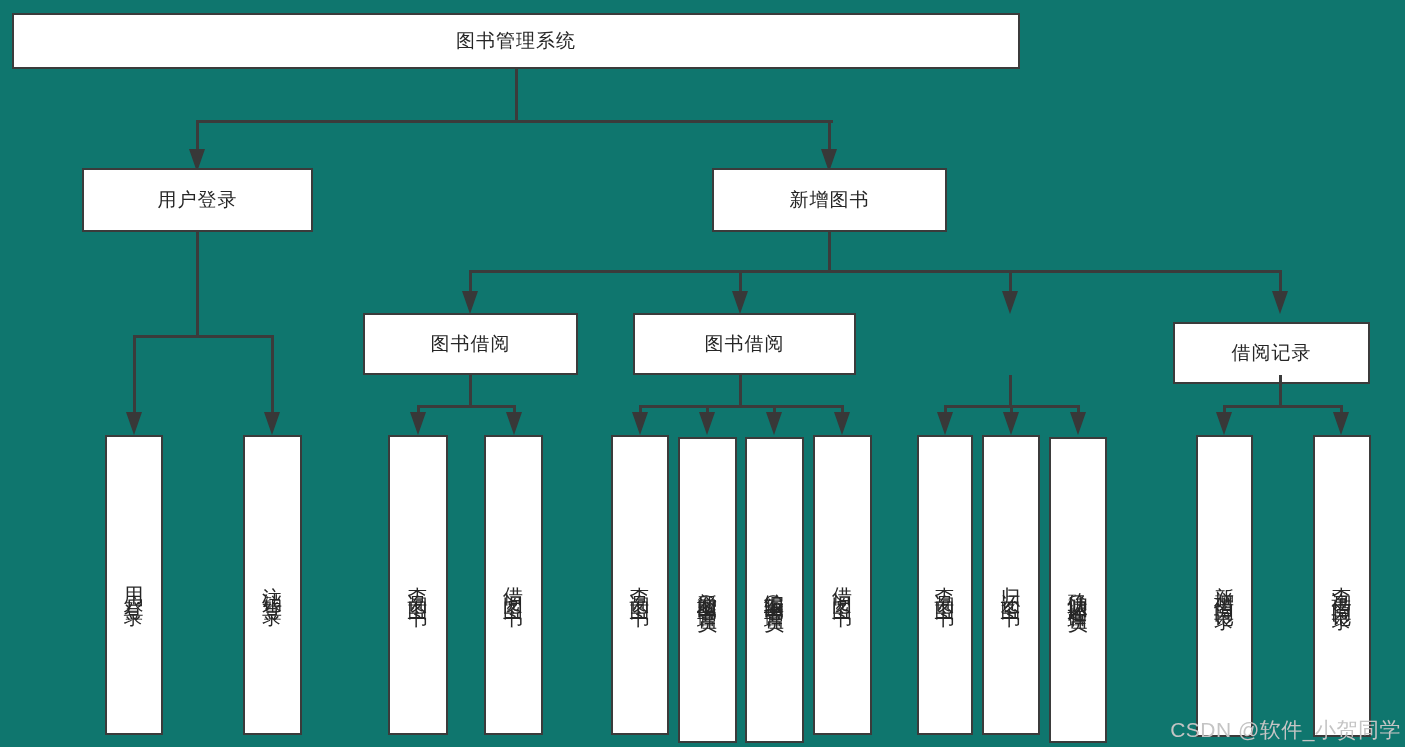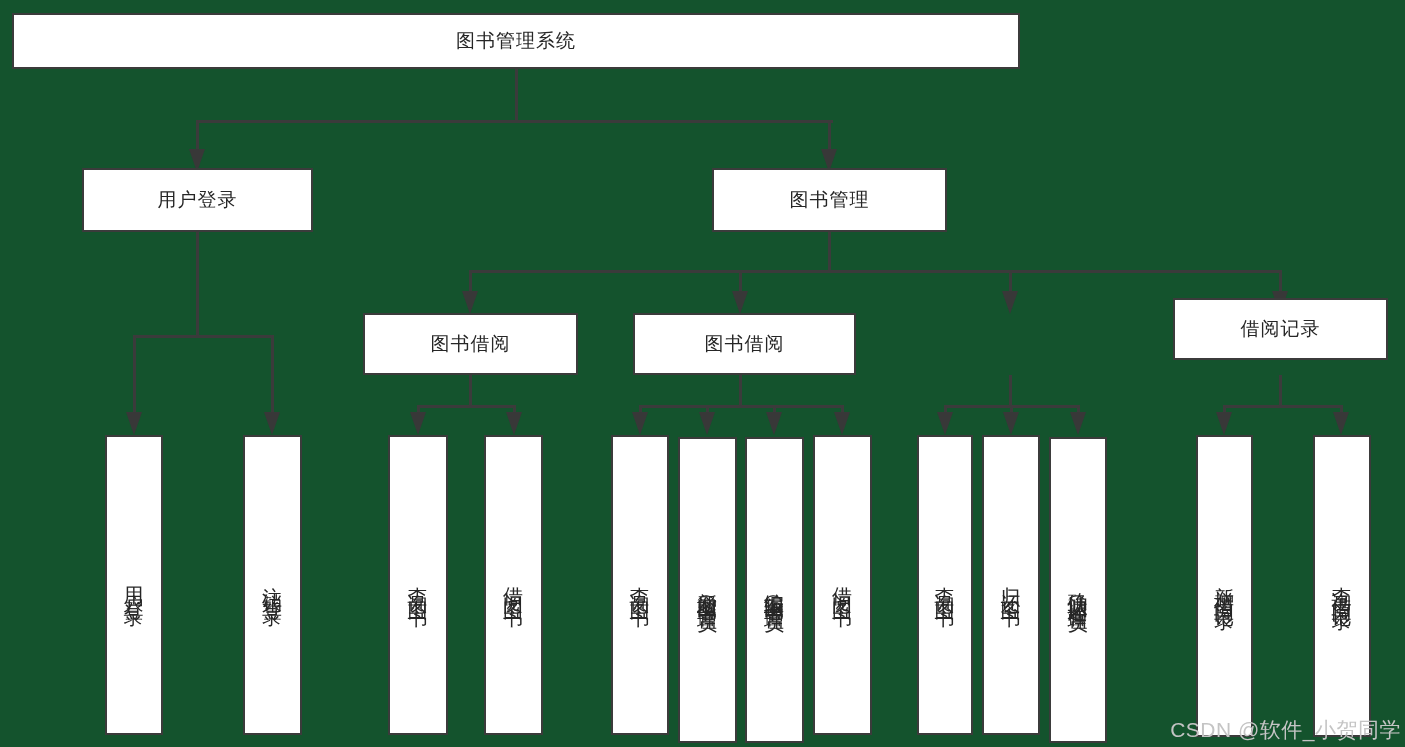--- a/index.html
+++ b/index.html
@@ -1,19 +1,19 @@
 <!DOCTYPE html>
 <html><head>
 <meta charset="utf-8">
 <style>
   html,body{margin:0;padding:0;background:#ffffff;}
   #canvas{
     position:relative;
     width:1405px;height:747px;
-    background:#14532d;
+    background:#0f766e;
     font-family:"Liberation Sans","DejaVu Sans",sans-serif;
     overflow:hidden;
   }
   
   .node{
     position:absolute;
     border:2.5px solid #3b3b3b;
     background:#ffffff;
     display:flex;align-items:center;justify-content:center;
     color:#262626;
@@ -55,21 +55,21 @@
   <div class="node h" style="left:12px;top:13px;width:1008px;height:56px;">图书管理系统</div>
 
   <div class="vline" style="left:515px;top:69px;height:53px;"></div>
   <div class="hline" style="left:196px;top:120px;width:637px;"></div>
   <div class="vline" style="left:196px;top:120px;height:32px;"></div>
   <div class="arrow" style="left:189px;top:149px;"></div>
   <div class="vline" style="left:828px;top:120px;height:32px;"></div>
   <div class="arrow" style="left:821px;top:149px;"></div>
 
   <div class="node h" style="left:82px;top:168px;width:231px;height:64px;">用户登录</div>
-  <div class="node h" style="left:712px;top:168px;width:235px;height:64px;">图书管理</div>
+  <div class="node h" style="left:712px;top:168px;width:235px;height:64px;">新增图书</div>
 
   <div class="vline" style="left:196px;top:232px;height:106px;"></div>
   <div class="hline" style="left:133px;top:335px;width:141px;"></div>
   <div class="vline" style="left:133px;top:335px;height:80px;"></div>
   <div class="arrow" style="left:126px;top:412px;"></div>
   <div class="vline" style="left:271px;top:335px;height:80px;"></div>
   <div class="arrow" style="left:264px;top:412px;"></div>
 
   <div class="vline" style="left:828px;top:232px;height:41px;"></div>
   <div class="hline" style="left:469px;top:270px;width:812px;"></div>
@@ -77,21 +77,21 @@
   <div class="arrow" style="left:462px;top:291px;"></div>
   <div class="vline" style="left:739px;top:270px;height:24px;"></div>
   <div class="arrow" style="left:732px;top:291px;"></div>
   <div class="vline" style="left:1009px;top:270px;height:24px;"></div>
   <div class="arrow" style="left:1002px;top:291px;"></div>
   <div class="vline" style="left:1279px;top:270px;height:24px;"></div>
   <div class="arrow" style="left:1272px;top:291px;"></div>
 
   <div class="node h" style="left:363px;top:313px;width:215px;height:62px;">图书借阅</div>
   <div class="node h" style="left:633px;top:313px;width:223px;height:62px;">图书借阅</div>
-  <div class="node h" style="left:1173px;top:298px;width:215px;height:62px;">借阅记录</div>
+  <div class="node h" style="left:1173px;top:322px;width:197px;height:62px;">借阅记录</div>
 
   <div class="vline" style="left:469px;top:375px;height:33px;"></div>
   <div class="hline" style="left:417px;top:405px;width:99px;"></div>
   <div class="vline" style="left:417px;top:405px;height:12px;"></div>
   <div class="arrow" style="left:410px;top:412px;"></div>
   <div class="vline" style="left:513px;top:405px;height:12px;"></div>
   <div class="arrow" style="left:506px;top:412px;"></div>
 
   <div class="vline" style="left:739px;top:375px;height:33px;"></div>
   <div class="hline" style="left:639px;top:405px;width:204px;"></div>

